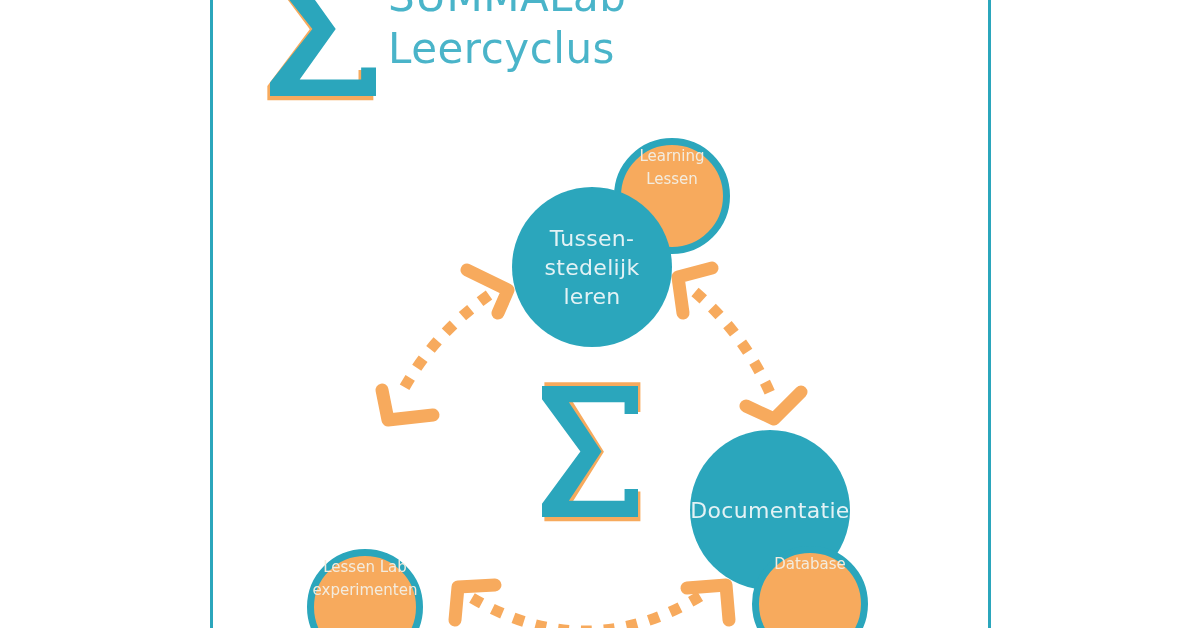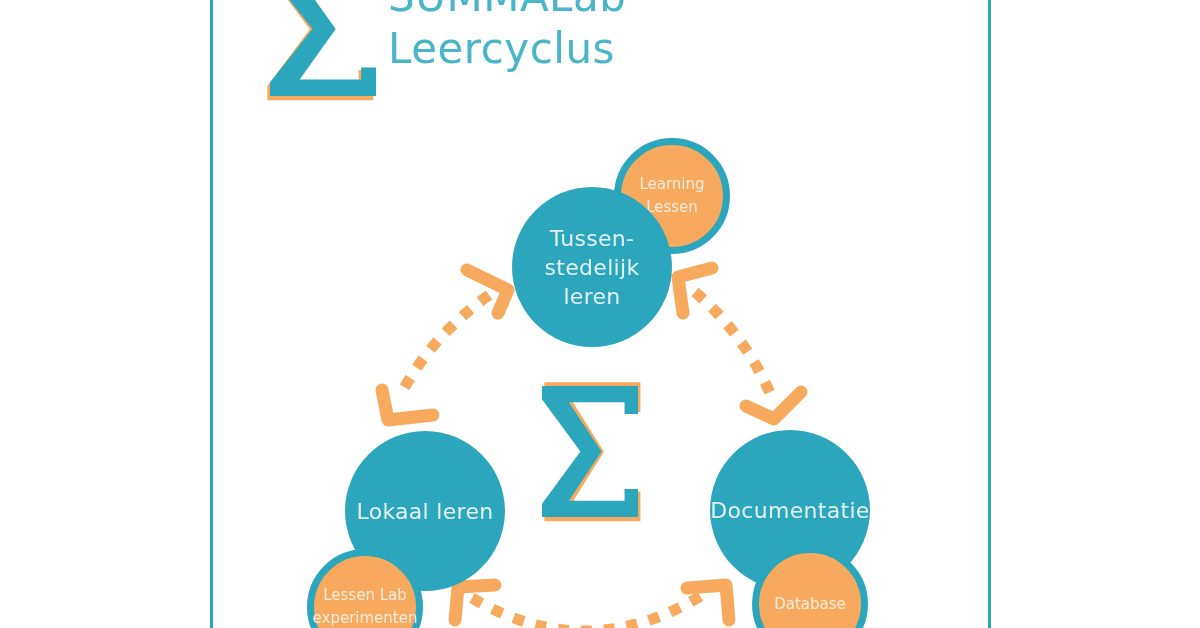--- a/index.html
+++ b/index.html
@@ -35,28 +35,28 @@
   
   .node{
     position:absolute;width:160px;height:160px;border-radius:50%;
     background:var(--teal);
     display:flex;align-items:center;justify-content:center;text-align:center;
     color:var(--circle-text);font-size:22px;line-height:29px;letter-spacing:.3px;
   }
   .satellite{
     position:absolute;width:102px;height:102px;border-radius:50%;
     background:var(--orange);border:7px solid var(--teal);
-    display:flex;align-items:center;justify-content:center;text-align:center;
+    display:flex;align-items:flex-start;justify-content:center;text-align:center;
     color:var(--satellite-text);font-size:15px;line-height:23px;white-space:nowrap;
   }
   .node span,.satellite span{display:block;}
 
   .node-tussen{left:512px;top:187px;}
   .node-lokaal{left:345px;top:431px;}
-  .node-doc{left:690px;top:430px;margin-left:20px;}
+  .node-doc{left:690px;top:430px;}
   .sat-learning{left:614px;top:138px;}
   .sat-living{left:307px;top:549px;}
   .sat-database{left:752px;top:546px;}
 
   .center-sigma{position:absolute;left:542px;top:386px;width:96px;height:131px;}
 </style>
 </head>
 <body>
 
 <div class="canvas">
@@ -86,25 +86,20 @@
     </div>
   </div>
   <div class="node node-tussen">
     <div>
       <span>Tussen-</span>
       <span>stedelijk</span>
       <span>leren</span>
     </div>
   </div>
 
-  <div class="node node-lokaal">
-    <div>
-      <span>Lokaal leren</span>
-    </div>
-  </div>
   <div class="satellite sat-living">
     <div>
       <span>Lessen Lab</span>
       <span>experimenten</span>
     </div>
   </div>
 
   <div class="node node-doc">
     <div>
       <span>Documentatie</span>

